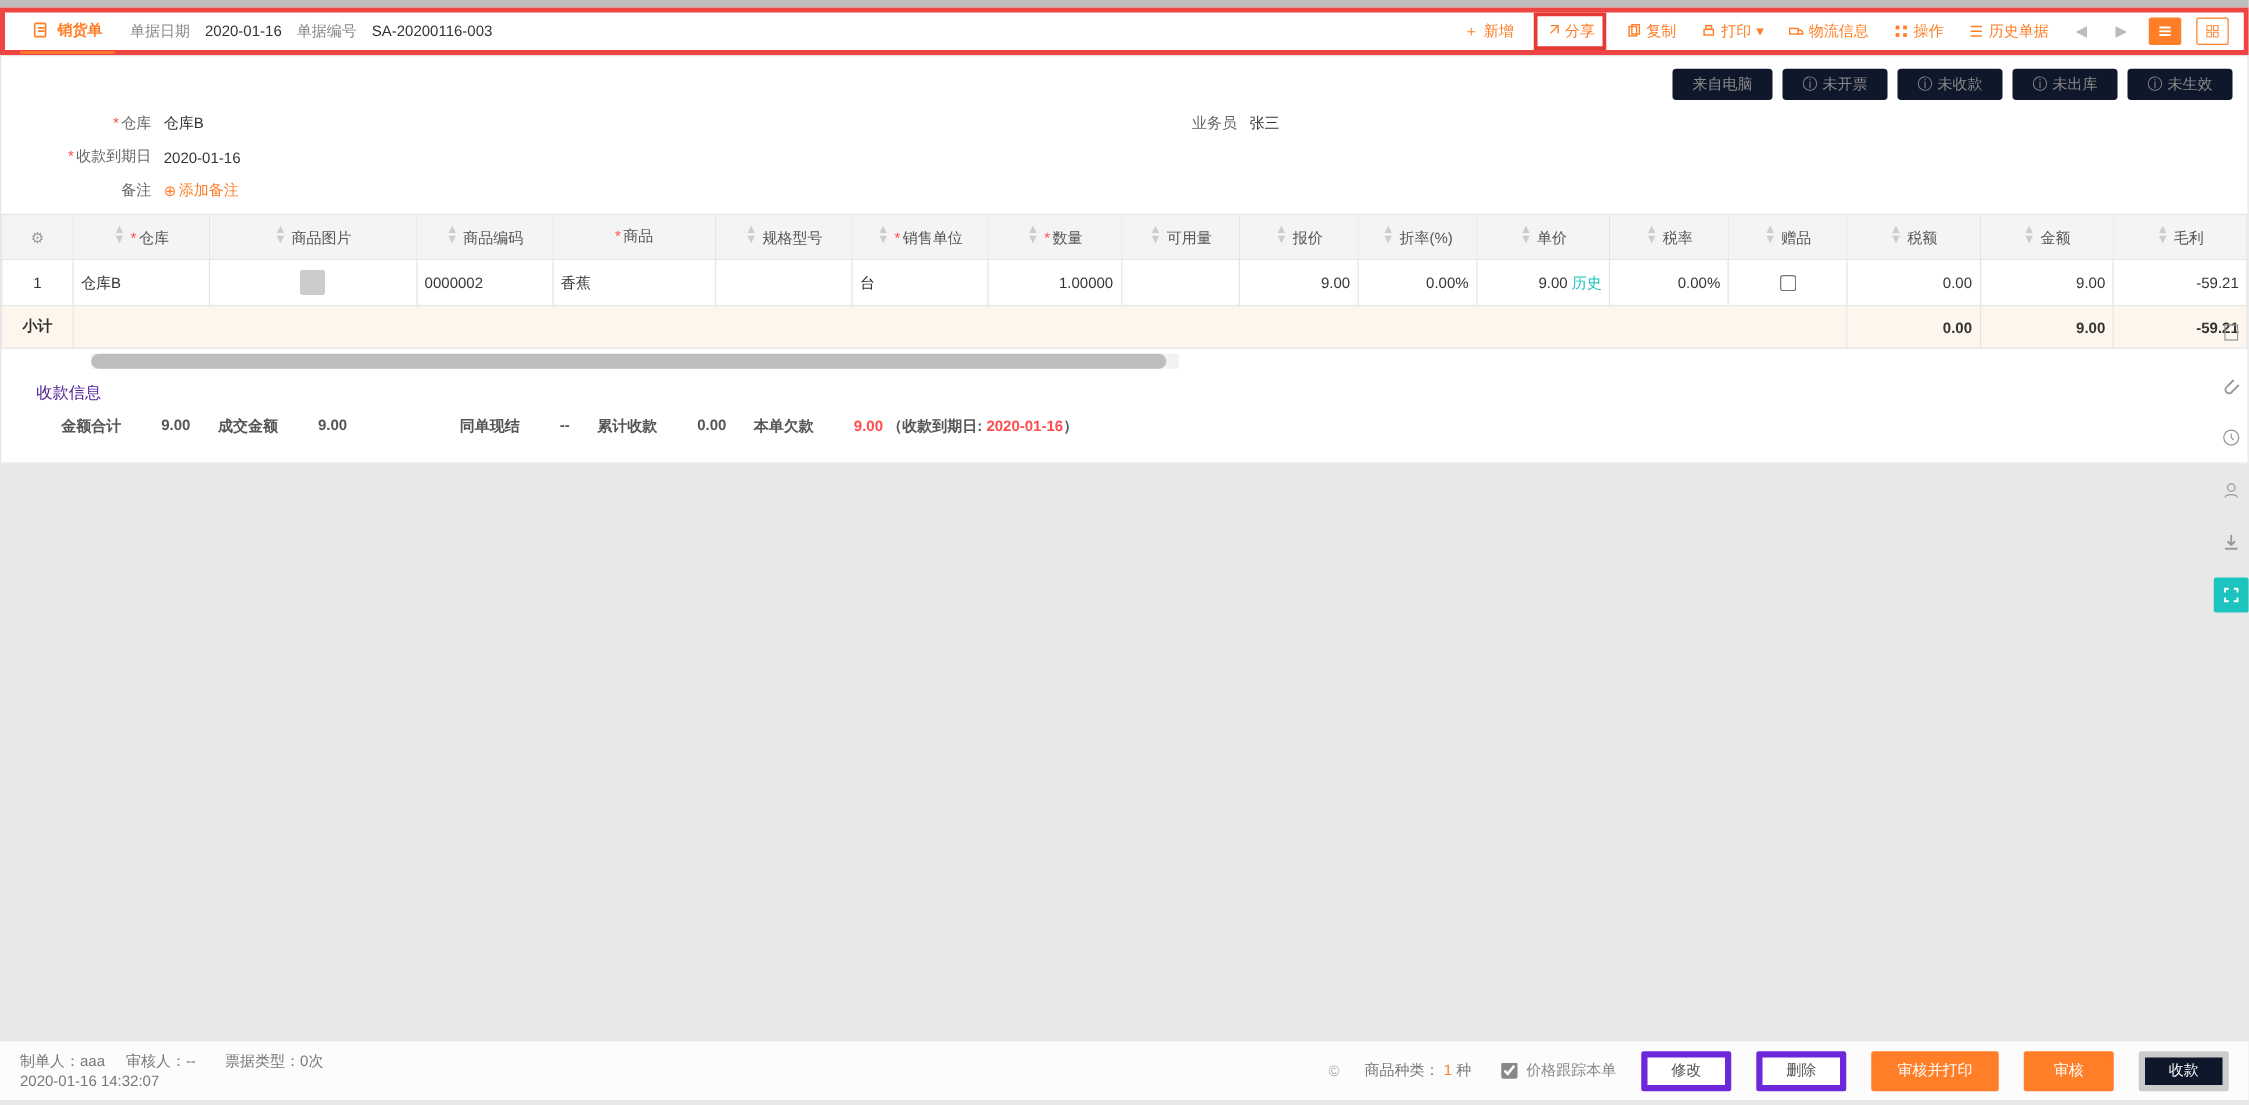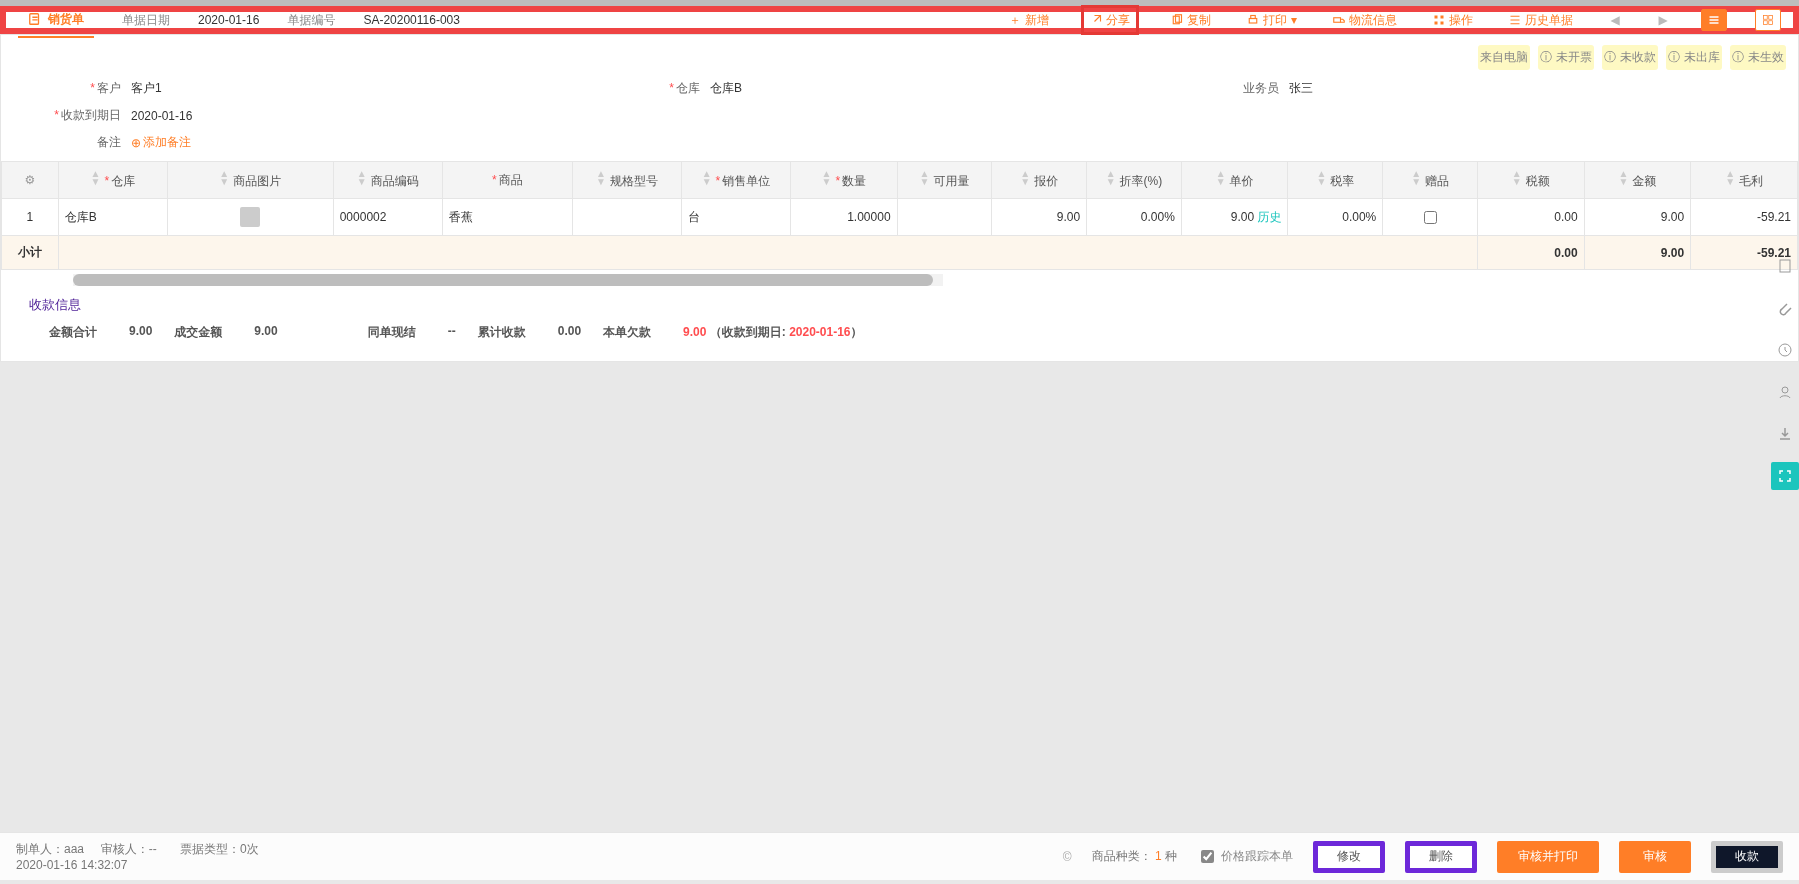--- a/index.html
+++ b/index.html
@@ -1,35 +1,35 @@
 <!DOCTYPE html>
 <html><head>
 <meta charset="utf-8">
 <style>
   html,body{margin:0;padding:0;height:100%;font-family:"Microsoft YaHei","PingFang SC",Arial,sans-serif;font-size:12px;color:#333;background:#e8e8e8;}
   *{box-sizing:border-box;}
   .topbar{height:6px;background:#bdbdbd;}
   .page{position:relative;height:874px;}
   .whitebox{background:#fff;border:1px solid #e5e5e5;}
   
-  .hdr{display:flex;align-items:center;height:28px;padding:0 12px;gap:28px;background:#fff;border:6px solid #ef4444;}
+  .hdr{display:flex;align-items:center;height:38px;padding:0 12px;gap:12px;background:#fff;border:4px solid #ef4444;}
   .tab{display:inline-flex;align-items:center;gap:6px;height:36px;padding:0 10px;border-bottom:2px solid #ff7e27;color:#ff7e27;font-weight:bold;}
   .mini-ico{width:14px;height:14px;display:inline-block;}
   .hdr .lbl{color:#888;}
   .hdr .val{color:#333;}
   .hdr-sp{flex:1;}
   .tbtn{display:inline-flex;align-items:center;gap:4px;color:#888;cursor:pointer;padding:0 4px;height:24px;}
   .tbtn.orange{color:#ff7e27;}
   .redbox{border:3px solid #e53935;padding:0 2px;height:30px;display:inline-flex;align-items:center;}
   .arrow-btn{width:20px;height:20px;display:inline-flex;align-items:center;justify-content:center;color:#bbb;cursor:pointer;}
   .vt{display:inline-flex;align-items:center;justify-content:center;width:26px;height:22px;border:1px solid #ff7e27;color:#fff;background:#ff7e27;border-radius:2px;cursor:pointer;}
   .vt2{display:inline-flex;align-items:center;justify-content:center;width:26px;height:22px;border:1px solid #ff7e27;color:#ff7e27;background:#fff;border-radius:2px;cursor:pointer;}
   
   .pillrow{display:flex;justify-content:flex-end;gap:8px;padding:10px 12px;}
-  .pill{display:inline-flex;align-items:center;gap:4px;background:#fef9c3;color:#888;border-radius:3px;padding:4px 2px;font-size:12px;}
+  .pill{display:inline-flex;align-items:center;gap:4px;background:#0f172a;color:#888;border-radius:3px;padding:4px 16px;font-size:12px;}
   
   .formrow{display:flex;padding:0 40px 10px 40px;gap:20px;}
   .formcell{flex:1;display:flex;align-items:center;gap:10px;}
   .formcell .fl{width:80px;text-align:right;color:#666;}
   .star{color:#ff4d4f;margin-right:2px;}
   .linkadd{color:#ff7e27;cursor:pointer;display:inline-flex;align-items:center;gap:2px;}
   
   .tblwrap{padding:0 0 0 0;}
   table.dtbl{width:100%;border-collapse:collapse;table-layout:fixed;}
   table.dtbl th{background:#f4f4f4;border:1px solid #e5e5e5;font-weight:normal;color:#555;padding:8px 6px;white-space:nowrap;overflow:hidden;position:relative;}
@@ -183,24 +183,20 @@
           <span>ⓘ</span>
           <span>未出库</span>
         </span>
       <span class="pill">
           <span>ⓘ</span>
           <span>未生效</span>
         </span>
     </div>
 
     <div class="formrow">
-      <div class="formcell">
-        <span class="fl"><span class="star">*</span><span>客户</span></span>
-        <span>客户1</span>
-      </div>
       <div class="formcell">
         <span class="fl"><span class="star">*</span><span>仓库</span></span>
         <span>仓库B</span>
       </div>
       <div class="formcell">
         <span class="fl"><span>业务员</span></span>
         <span>张三</span>
       </div>
     </div>
     <div class="formrow">

